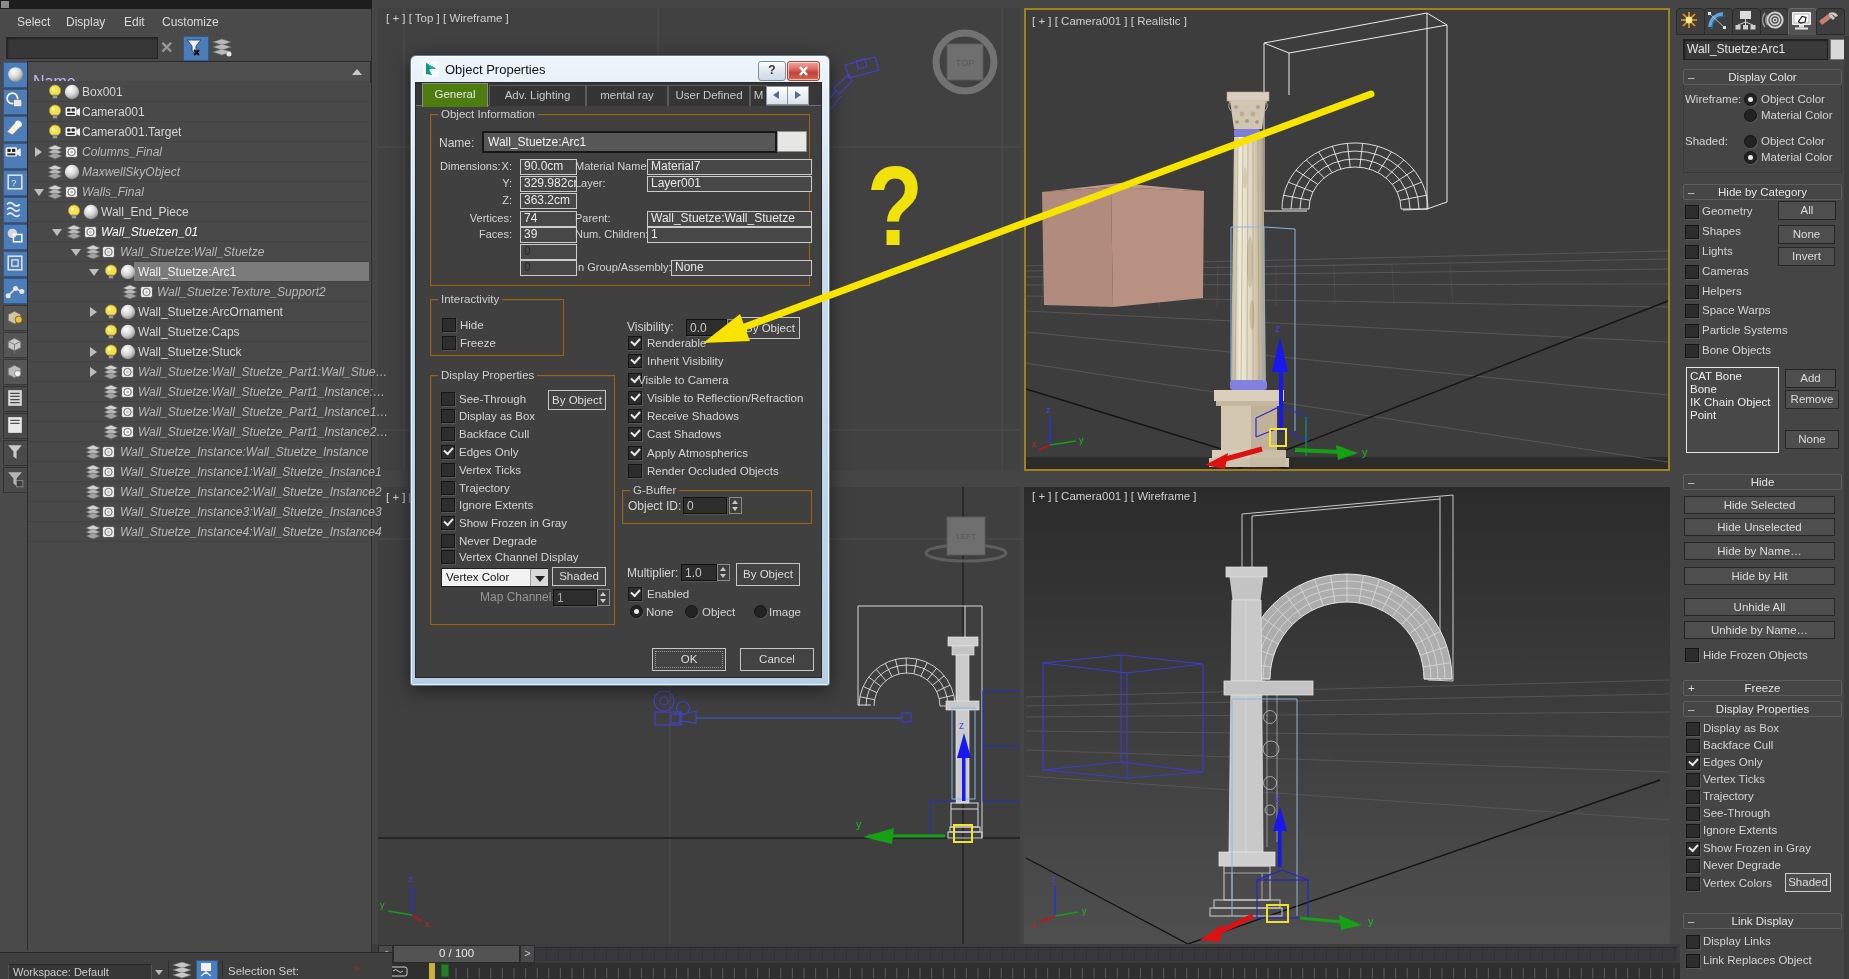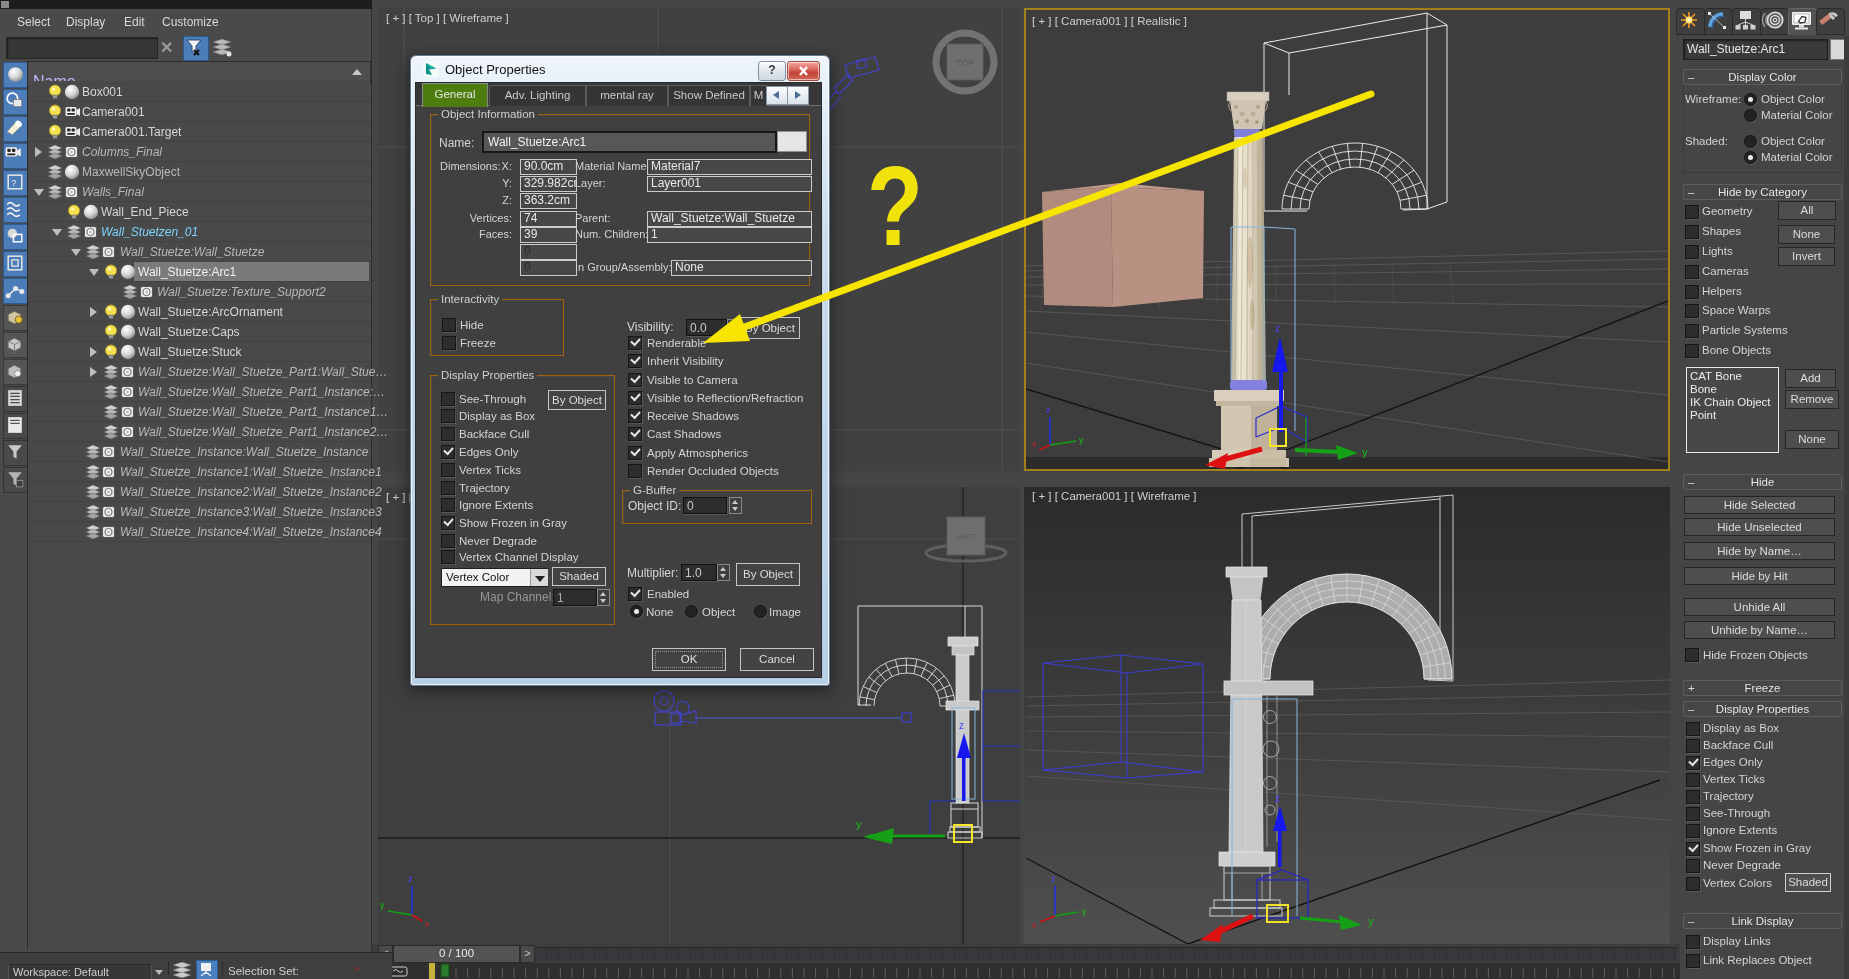--- a/index.html
+++ b/index.html
@@ -706,21 +706,21 @@
         <use href="#i-cbox"></use>
       </svg>
   <div class="txt" style="left:54px;top:64px;font-size:12px;font-style:italic;color:#b9b9b9;">Columns_Final</div>
   <div class="abs" style="left:0;top:100px;width:342px;height:1px;background:#424242;"></div>
   <svg class="abs" style="left:19px;top:83px;" width="16" height="16">
         <use href="#i-lay"></use>
       </svg>
   <svg class="abs" style="left:36px;top:83px;" width="16" height="16">
         <use href="#i-sphere"></use>
       </svg>
-  <div class="txt" style="left:54px;top:84px;font-size:12px;color:#b9b9b9;">MaxwellSkyObject</div>
+  <div class="txt" style="left:54px;top:84px;font-size:12px;font-style:italic;color:#b9b9b9;">MaxwellSkyObject</div>
   <div class="abs" style="left:0;top:120px;width:342px;height:1px;background:#424242;"></div>
   <div class="abs" style="left:6px;top:108px;width:0;height:0;border-left:5px solid transparent;border-right:5px solid transparent;border-top:7px solid #bdbdbd;"></div>
   <svg class="abs" style="left:19px;top:103px;" width="16" height="16">
         <use href="#i-lay"></use>
       </svg>
   <svg class="abs" style="left:36px;top:103px;" width="16" height="16">
         <use href="#i-cbox"></use>
       </svg>
   <div class="txt" style="left:54px;top:104px;font-size:12px;font-style:italic;color:#b9b9b9;">Walls_Final</div>
   <div class="abs" style="left:0;top:140px;width:342px;height:1px;background:#424242;"></div>
@@ -732,21 +732,21 @@
       </svg>
   <div class="txt" style="left:73px;top:124px;font-size:12px;color:#d6d6d6;">Wall_End_Piece</div>
   <div class="abs" style="left:0;top:160px;width:342px;height:1px;background:#424242;"></div>
   <div class="abs" style="left:24px;top:148px;width:0;height:0;border-left:5px solid transparent;border-right:5px solid transparent;border-top:7px solid #bdbdbd;"></div>
   <svg class="abs" style="left:38px;top:143px;" width="16" height="16">
         <use href="#i-lay"></use>
       </svg>
   <svg class="abs" style="left:55px;top:143px;" width="16" height="16">
         <use href="#i-cbox"></use>
       </svg>
-  <div class="txt" style="left:73px;top:144px;font-size:12px;font-style:italic;color:#7dd3fc;">Wall_Stuetzen_01</div>
+  <div class="txt" style="left:73px;top:144px;font-size:12px;font-style:italic;color:#ffffff;">Wall_Stuetzen_01</div>
   <div class="abs" style="left:0;top:180px;width:342px;height:1px;background:#424242;"></div>
   <div class="abs" style="left:43px;top:168px;width:0;height:0;border-left:5px solid transparent;border-right:5px solid transparent;border-top:7px solid #bdbdbd;"></div>
   <svg class="abs" style="left:57px;top:163px;" width="16" height="16">
         <use href="#i-lay"></use>
       </svg>
   <svg class="abs" style="left:73px;top:163px;" width="16" height="16">
         <use href="#i-cbox"></use>
       </svg>
   <div class="txt" style="left:92px;top:164px;font-size:12px;font-style:italic;color:#b9b9b9;">Wall_Stuetze:Wall_Stuetze</div>
   <div class="abs" style="left:106px;top:181px;width:235px;height:20px;background:#7a7a7a;"></div>
@@ -1058,21 +1058,21 @@
         <path d="M12 5 l7 8 M19 5 l-7 8" stroke="#fff" stroke-width="2.4"></path>
       </svg></div>
 
   <div id="dlgc" class="abs" style="left:4px;top:26px;width:407px;height:596px;background:#404040;border:1px solid #2a2a2a;box-sizing:border-box;">
 
     <div class="abs" style="left:0;top:0;width:405px;height:22px;background:#373737;border-bottom:1px solid #6e6e6e;"></div>
     <div class="abs" style="left:6px;top:0;width:64px;height:23px;background:#4d7c0f;border:1px solid #8a8a8a;border-bottom:none;
          color:#e8e8e8;font-size:11.5px;text-align:center;line-height:21px;">General</div>
     <div class="abs" style="left:73px;top:2px;width:95px;height:20px;background:#353535;border:1px solid #5a5a5a;border-bottom:none;color:#c9c9c9;font-size:11.5px;text-align:center;line-height:19px;">Adv. Lighting</div>
     <div class="abs" style="left:170px;top:2px;width:80px;height:20px;background:#353535;border:1px solid #5a5a5a;border-bottom:none;color:#c9c9c9;font-size:11.5px;text-align:center;line-height:19px;">mental ray</div>
-    <div class="abs" style="left:252px;top:2px;width:80px;height:20px;background:#353535;border:1px solid #5a5a5a;border-bottom:none;color:#c9c9c9;font-size:11.5px;text-align:center;line-height:19px;">Show Defined</div>
+    <div class="abs" style="left:252px;top:2px;width:80px;height:20px;background:#353535;border:1px solid #5a5a5a;border-bottom:none;color:#c9c9c9;font-size:11.5px;text-align:center;line-height:19px;">User Defined</div>
     <div class="abs" style="left:334px;top:2px;width:15px;height:20px;background:#353535;border:1px solid #5a5a5a;border-bottom:none;color:#c9c9c9;font-size:11.5px;text-align:center;line-height:19px;overflow:hidden;">M</div>
     <div class="abs" style="left:350px;top:3px;width:20px;height:17px;background:linear-gradient(#fcfdfe,#d9e2ea);border:1px solid #8795a5;">
       <div class="abs" style="left:6px;top:4px;width:0;height:0;border-top:4px solid transparent;border-bottom:4px solid transparent;border-right:6px solid #4d6f96;"></div>
       </div>
     <div class="abs" style="left:371px;top:3px;width:20px;height:17px;background:linear-gradient(#fcfdfe,#d9e2ea);border:1px solid #8795a5;">
       <div class="abs" style="left:7px;top:4px;width:0;height:0;border-top:4px solid transparent;border-bottom:4px solid transparent;border-left:6px solid #4d6f96;"></div>
       </div>
 
     <div class="grp" style="left:14px;top:31px;width:378px;height:170px;">
         <span>Object Information</span>
@@ -1155,21 +1155,21 @@
     <div class="abs" style="left:270px;top:236px;width:39px;height:15px;background:#2d2d2d;border:1px solid #121212;box-shadow:1px 1px 0 rgba(140,140,140,.3);">
       <div class="txt" style="left:3px;top:1px;font-size:12px;color:#c9c9c9;">0.0</div>
       </div>
     <div class="spin" style="left:311px;top:236px;height:15px;"></div>
     <div class="btn" style="left:324px;top:234px;width:58px;height:20px;line-height:20px;">By Object</div>
     <div class="cb on" style="left:212px;top:253px;"></div>
       <div class="lbl" style="left:231px;top:254px;">Renderable</div>
     <div class="cb on" style="left:212px;top:271px;"></div>
       <div class="lbl" style="left:231px;top:272px;">Inherit Visibility</div>
     <div class="cb on" style="left:212px;top:290px;"></div>
-      <div class="lbl" style="left:231px;top:291px;">Visible to Camera</div>
+      <div class="lbl" style="left:222px;top:291px;">Visible to Camera</div>
     <div class="cb on" style="left:212px;top:308px;"></div>
       <div class="lbl" style="left:231px;top:309px;">Visible to Reflection/Refraction</div>
     <div class="cb on" style="left:212px;top:326px;"></div>
       <div class="lbl" style="left:231px;top:327px;">Receive Shadows</div>
     <div class="cb on" style="left:212px;top:344px;"></div>
       <div class="lbl" style="left:231px;top:345px;">Cast Shadows</div>
     <div class="cb on" style="left:212px;top:363px;"></div>
       <div class="lbl" style="left:231px;top:364px;">Apply Atmospherics</div>
     <div class="cb" style="left:212px;top:381px;"></div>
       <div class="lbl" style="left:231px;top:382px;">Render Occluded Objects</div>

